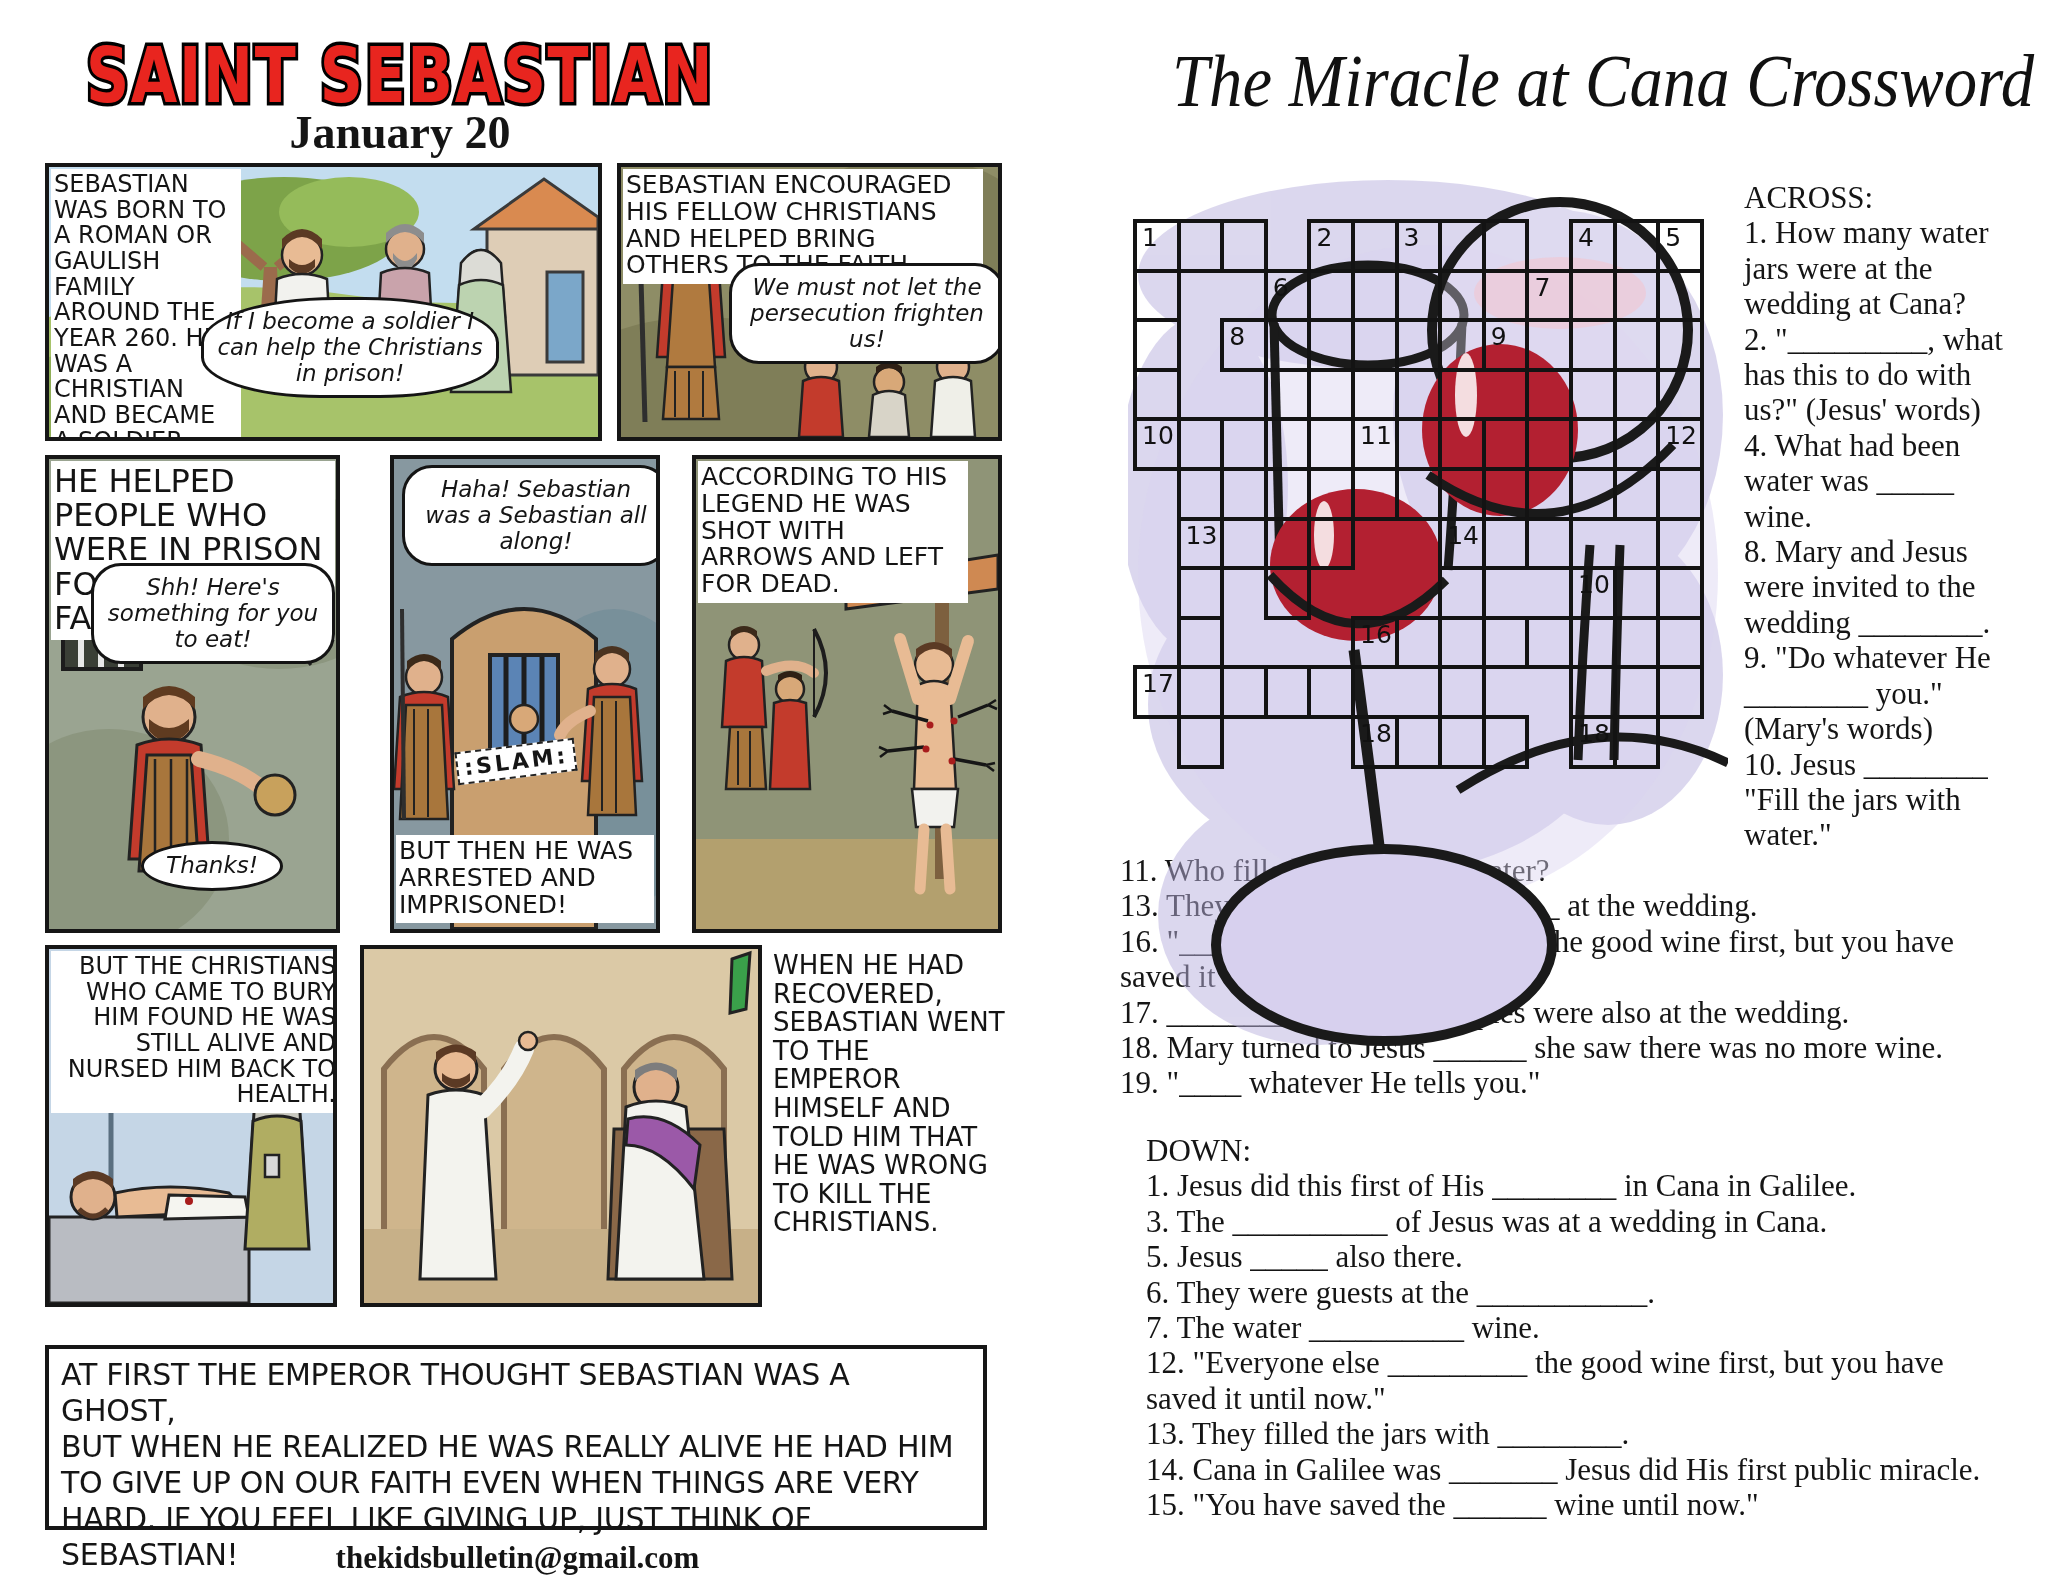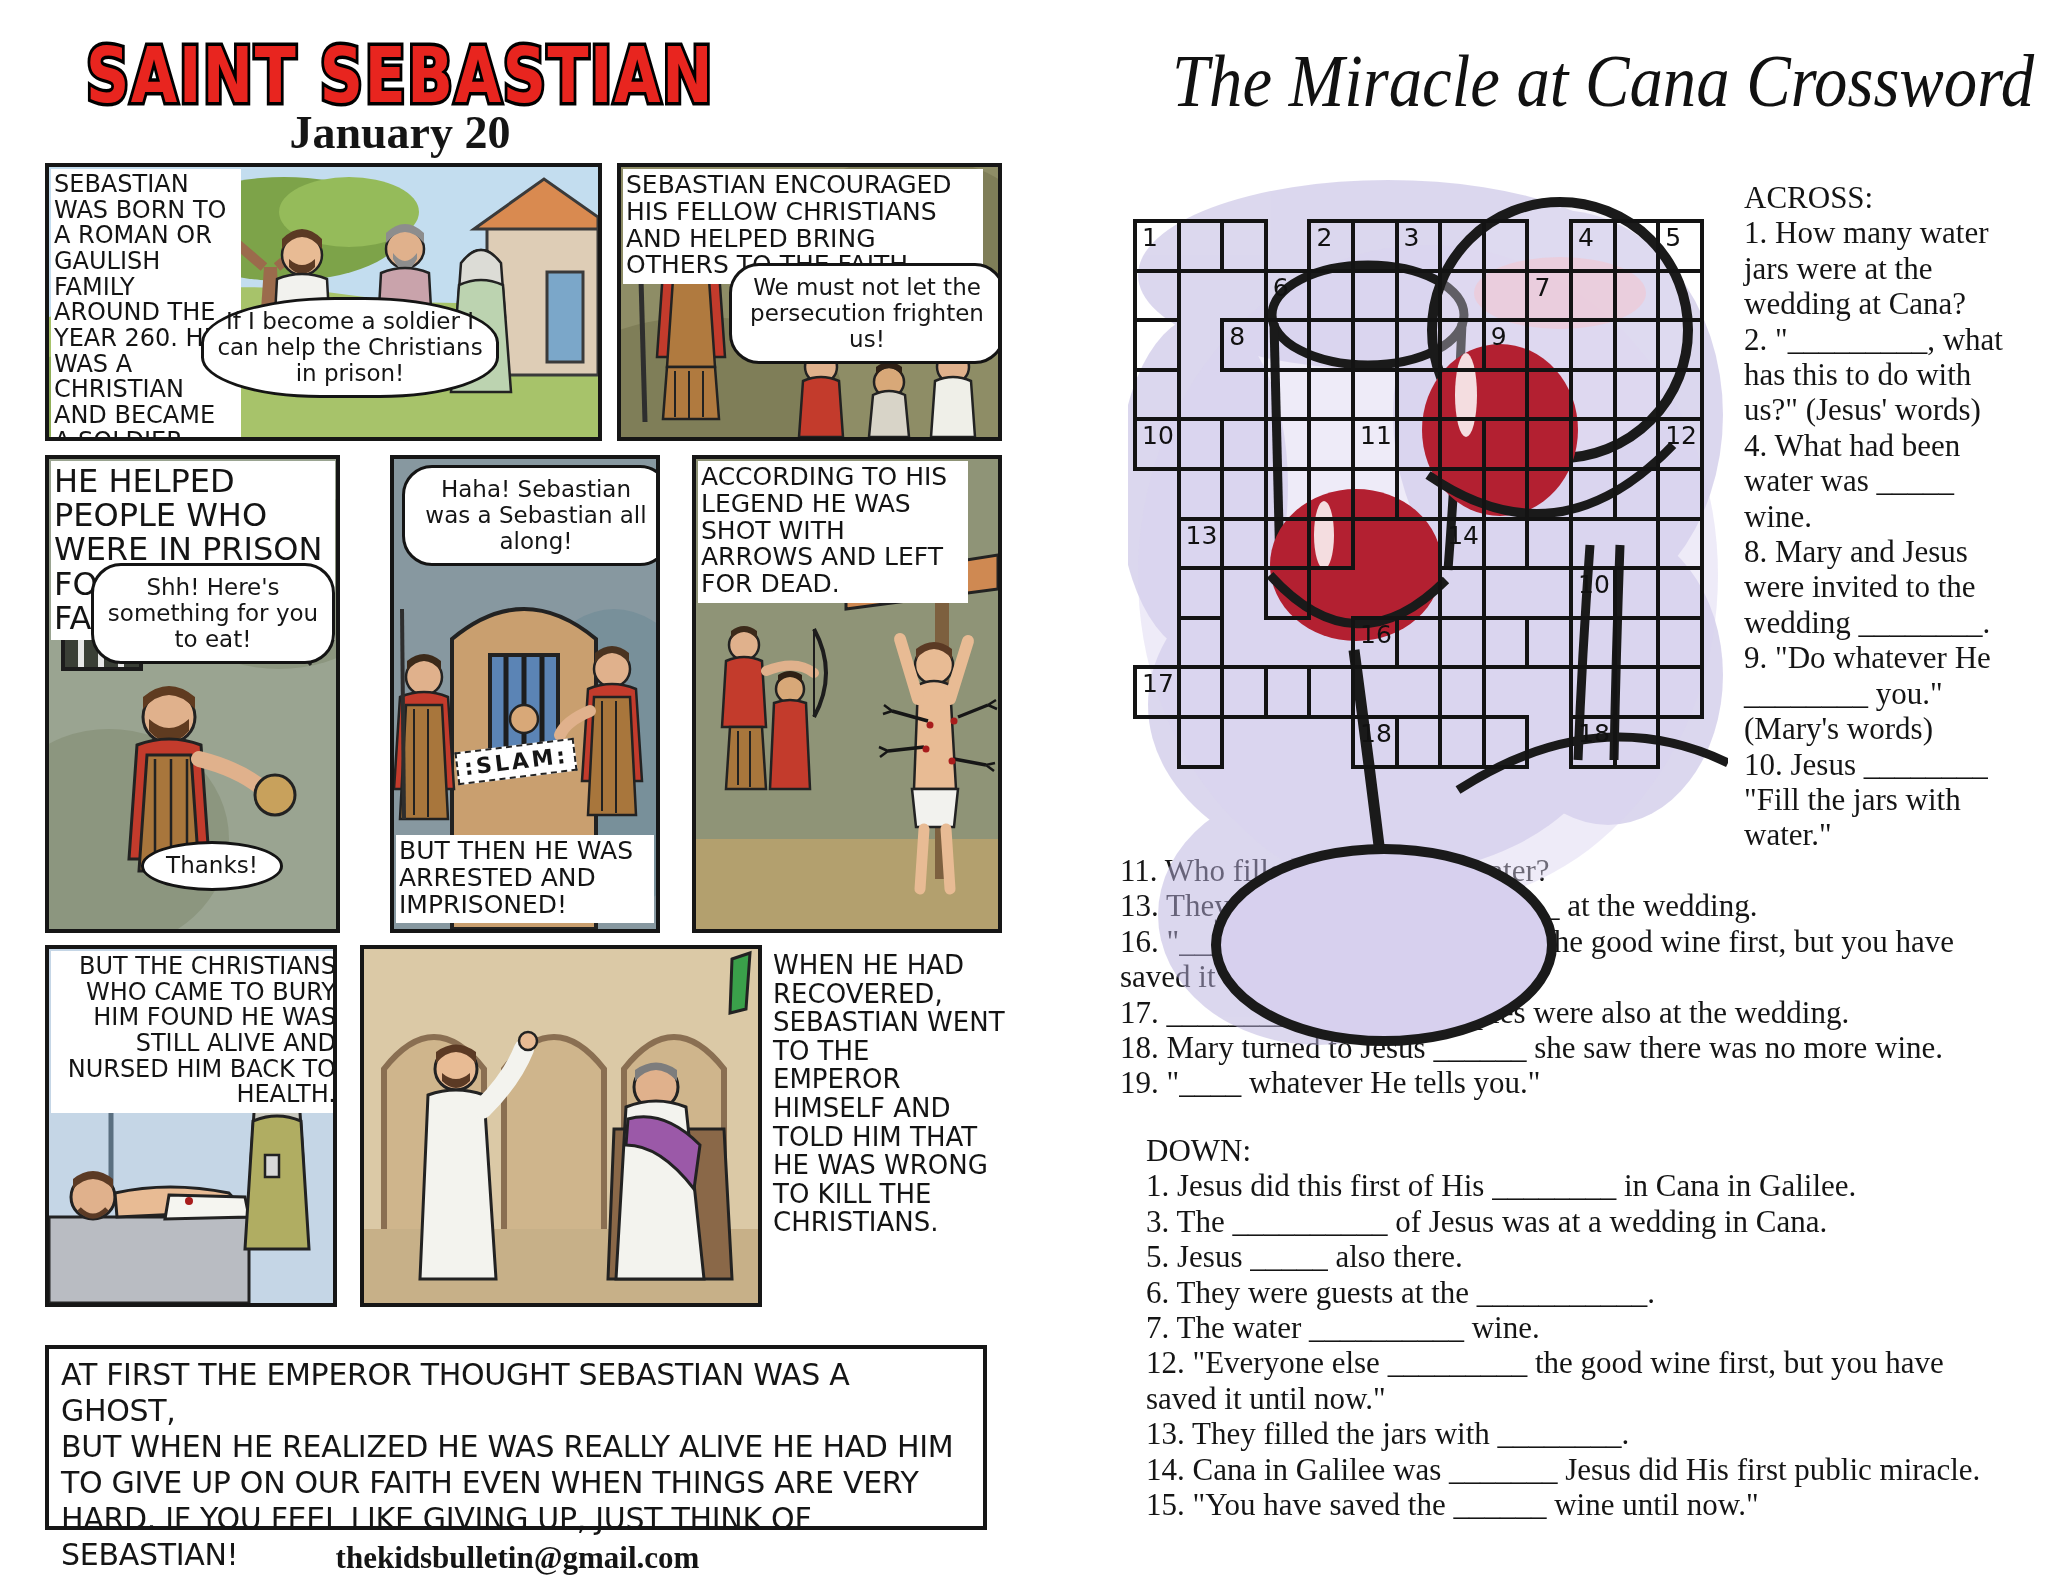--- a/index.html
+++ b/index.html
@@ -7,21 +7,21 @@
        font-family:"DejaVu Sans",sans-serif;color:#151515;overflow:hidden;}
   .abs{position:absolute;}
   
   .panel{position:absolute;border:4px solid #161616;box-sizing:border-box;background:#fff;overflow:hidden;}
   .panel svg{position:absolute;left:0;top:0;}
   .narr{position:absolute;background:#ffffff;color:#141414;font-size:25px;line-height:1.07;
         padding:3px 5px 5px 3px;z-index:3;}
   .bubble{position:absolute;background:#ffffff;border:3px solid #141414;border-radius:30px;
           padding:9px 13px;font-size:23px;line-height:1.12;text-align:center;z-index:4;
           font-family:"DejaVu Sans",sans-serif;}
-  .bubble.hand{}
+  .bubble.hand{font-style:italic;}
   .sfx{position:absolute;z-index:4;background:#fff;border:2px dashed #222;padding:2px 6px;
        font-size:22px;letter-spacing:3px;font-weight:bold;transform:rotate(-7deg);}
   .date{font-family:"Liberation Serif",serif;font-weight:bold;font-size:46px;text-align:center;}
   .conclusion{position:absolute;border:4px solid #161616;box-sizing:border-box;
               padding:8px 12px;font-size:30px;line-height:36px;letter-spacing:-0.3px;}
   .email{font-family:"Liberation Serif",serif;font-weight:bold;font-size:31px;text-align:center;}
   
   .serifline{font-family:"Liberation Serif",serif;font-size:31px;line-height:35.4px;white-space:nowrap;}
   .clues-col .serifline{white-space:normal;}
   #grid{position:absolute;left:1133px;top:219px;width:567px;height:546px;z-index:5;}

